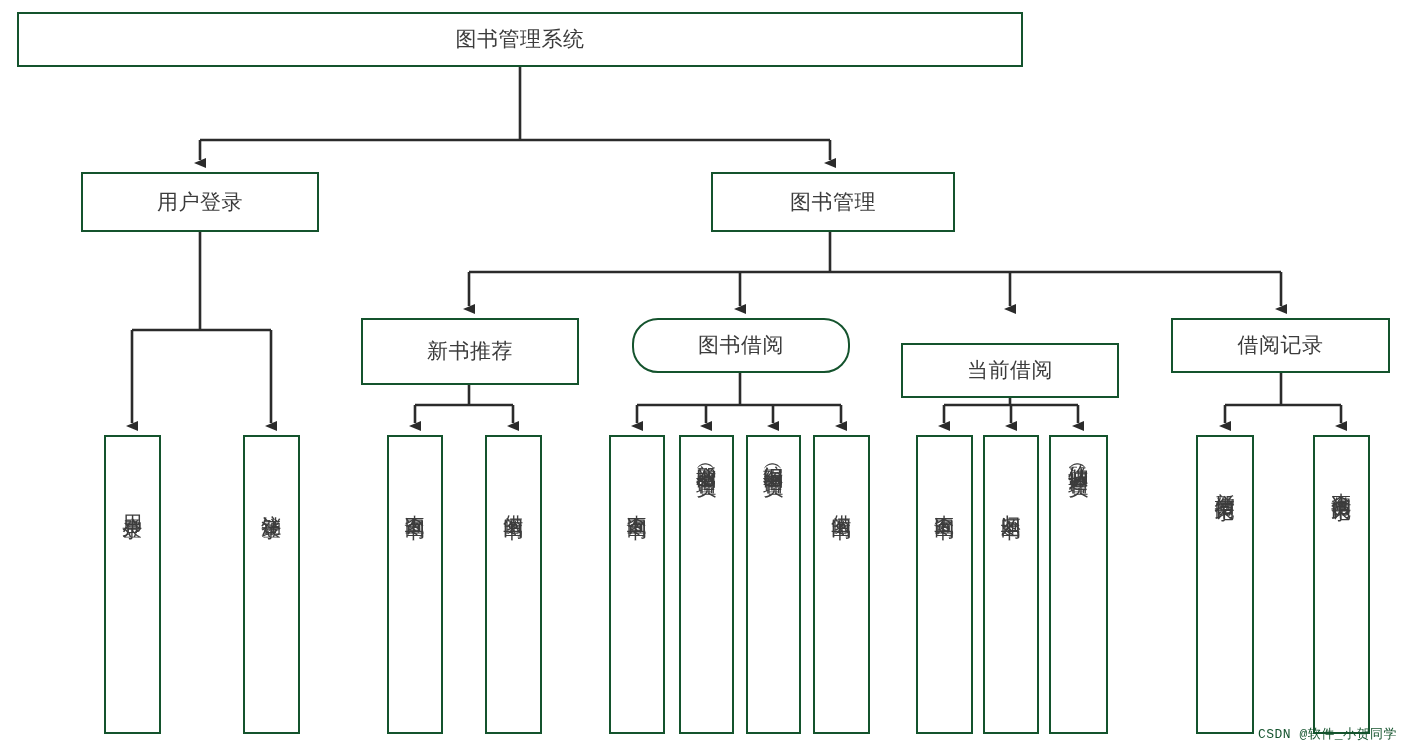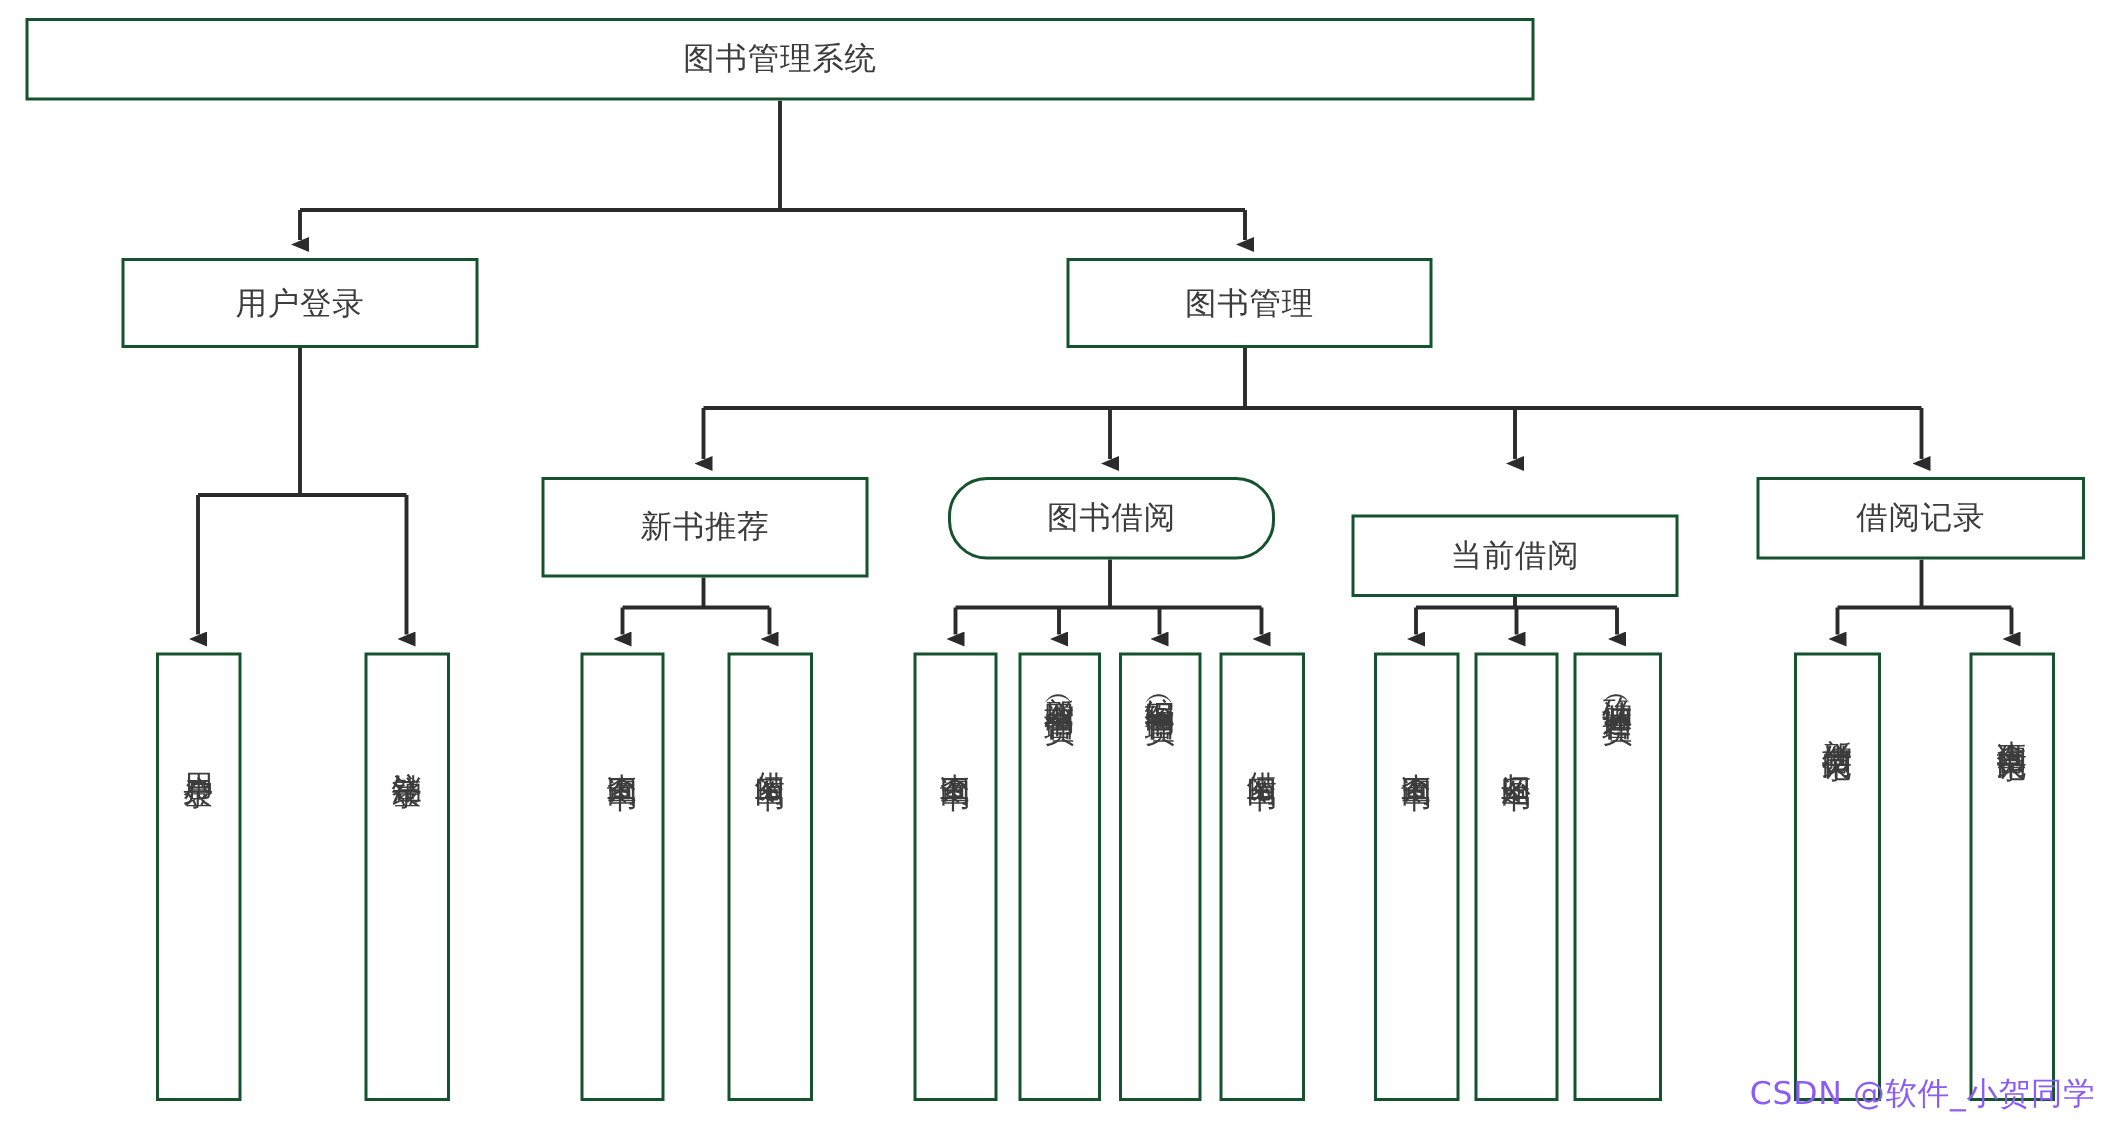--- a/index.html
+++ b/index.html
@@ -62,24 +62,25 @@
   .node.leaf.pad-top3 {
     padding-top: 40px;
   }
   .node.leaf.pad-top4 {
     padding-top: 12px;
   }
   .watermark {
     position: absolute;
     right: 8px;
     bottom: 4px;
-    font-size: 21px;
-    color: #8b5cf6;
+    font-size: 13px;
+    color: #14532d;
     letter-spacing: 0.5px;
     white-space: nowrap;
+    font-family: Liberation Mono, monospace;
   }
 </style>
 </head>
 <body>
 
 <div id="canvas">
 
   <svg class="edges" viewBox="0 0 1405 747">
     <defs>
       <marker id="arrow" markerWidth="10" markerHeight="12" refX="2" refY="6" orient="auto" markerUnits="userSpaceOnUse">

